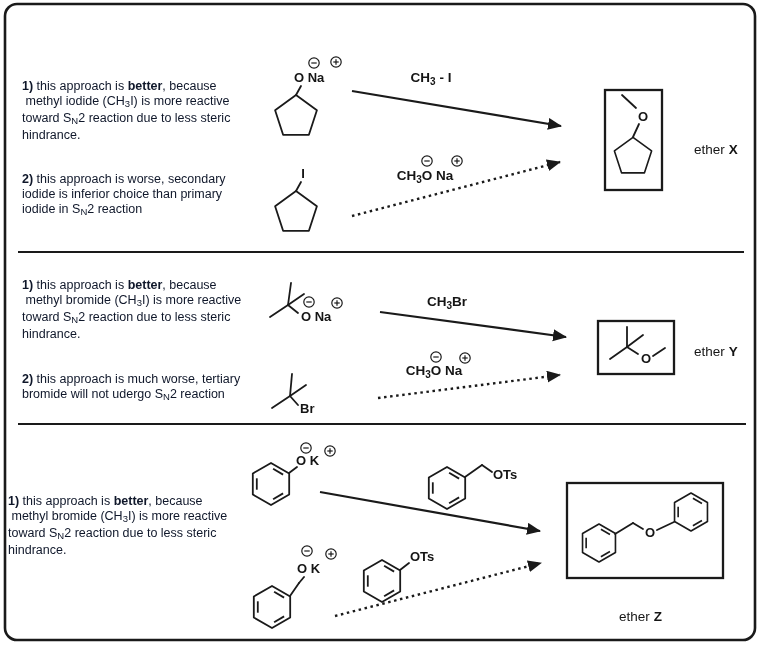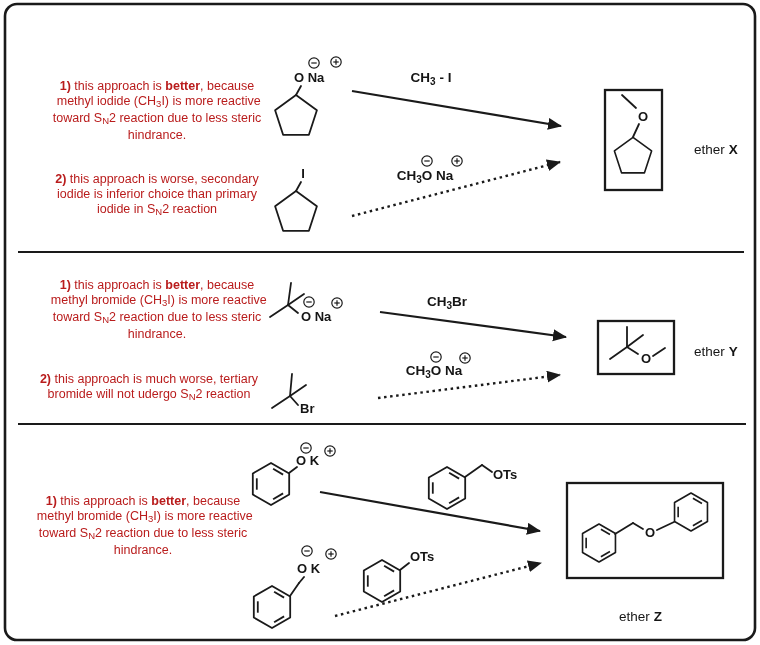--- a/index.html
+++ b/index.html
@@ -1,20 +1,20 @@
 <!DOCTYPE html>
 <html><head>
 <meta charset="utf-8">
 <style>
   html,body{margin:0;padding:0;background:#fff;}
   .canvas{position:relative;width:760px;height:645px;background:#fff;
           font-family:"Liberation Sans",sans-serif;color:#111;overflow:hidden;}
   .canvas > svg{position:absolute;left:0;top:0;}
   .note{position:absolute;width:270px;font-size:12.5px;line-height:15px;
-        white-space:pre-wrap;color:#b91c1c;text-align:center;}
+        white-space:pre-wrap;color:#0f172a;}
   .note .b{font-weight:700;}
   .note .s{font-size:9.5px;vertical-align:-2px;}
   
   text{fill:#151515;}
   .atom{font:bold 13px "Liberation Sans",sans-serif;}
   .reag{font:bold 13.5px "Liberation Sans",sans-serif;}
   .reag .ss{font-size:10px;}
   .eth{font:400 13.5px "Liberation Sans",sans-serif;}
   .eth .bold{font-weight:700;}
   .bond{stroke:#1a1a1a;stroke-width:1.8;fill:none;stroke-linecap:round;}
@@ -34,21 +34,21 @@
 toward S</span><span class="s">N</span><span>2 reaction due to less steric
 hindrance.</span></div>
   <div class="note" style="left:22px;top:172px"><span class="b">2)</span><span> this approach is worse, secondary
 iodide is inferior choice than primary
 iodide in S</span><span class="s">N</span><span>2 reaction</span></div>
 
   <div class="note" style="left:22px;top:278px"><span class="b">1)</span><span> this approach is </span><span class="b">better</span><span>, because
  methyl bromide (CH</span><span class="s">3</span><span>I) is more reactive
 toward S</span><span class="s">N</span><span>2 reaction due to less steric
 hindrance.</span></div>
-  <div class="note" style="left:14px;top:372px"><span class="b">2)</span><span> this approach is much worse, tertiary
+  <div class="note" style="left:22px;top:372px"><span class="b">2)</span><span> this approach is much worse, tertiary
 bromide will not udergo S</span><span class="s">N</span><span>2 reaction</span></div>
 
   <div class="note" style="left:8px;top:494px"><span class="b">1)</span><span> this approach is </span><span class="b">better</span><span>, because
  methyl bromide (CH</span><span class="s">3</span><span>I) is more reactive
 toward S</span><span class="s">N</span><span>2 reaction due to less steric
 hindrance.</span></div>
 
   <svg width="760" height="645" viewBox="0 0 760 645">
     <defs>
       <marker id="ah" markerUnits="userSpaceOnUse" markerWidth="16" markerHeight="14" refX="13" refY="6" orient="auto">

